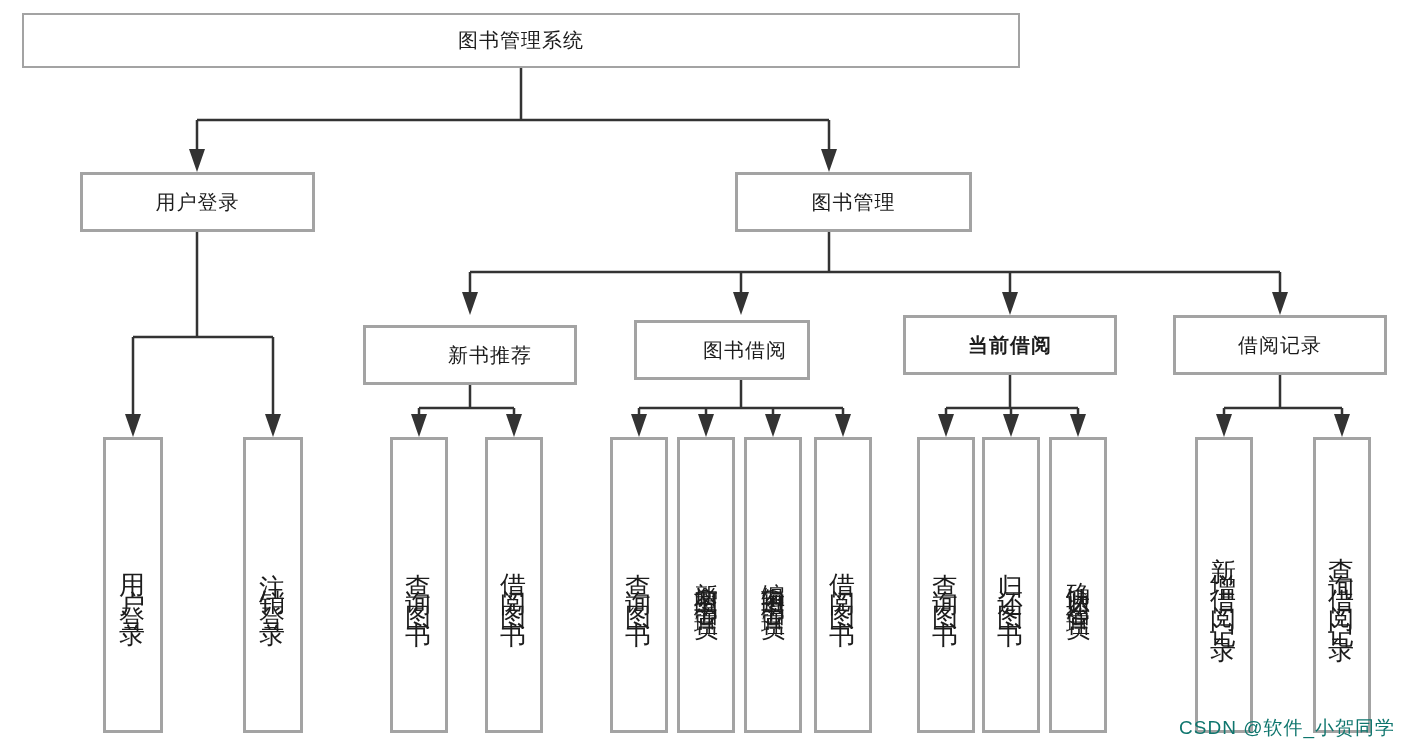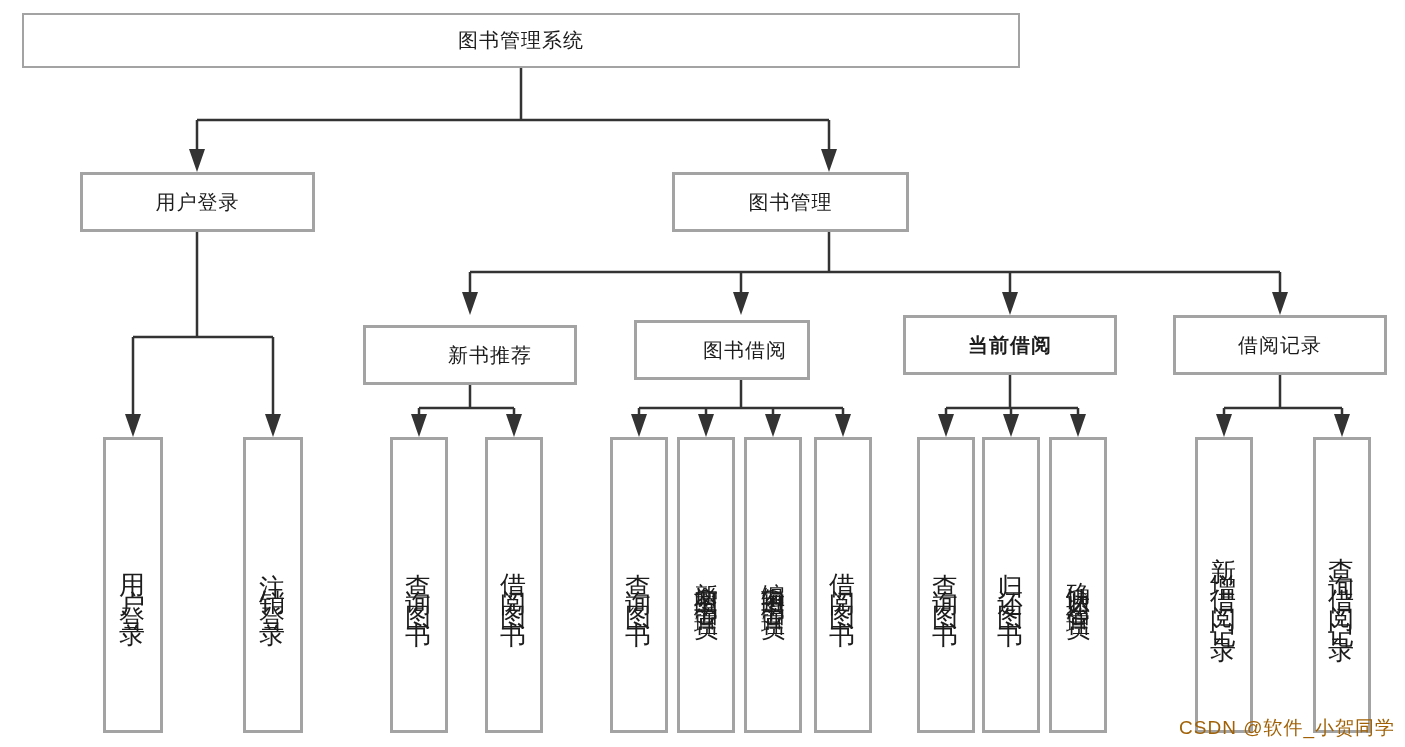--- a/index.html
+++ b/index.html
@@ -16,21 +16,21 @@
   .hnode{font-size:20px;letter-spacing:1px;}
   .rootnode{border-width:2px;}
   .vnode{
     writing-mode:vertical-rl;text-orientation:mixed;
     display:flex;align-items:center;justify-content:center;
   }
   .v-short{font-size:26px;letter-spacing:16px;}
   .v-long{font-size:24px;letter-spacing:5px;}
   .watermark{
     position:absolute;right:10px;bottom:6px;z-index:2;
-    font-size:19px;color:#a16207;letter-spacing:1px;
+    font-size:19px;color:#0f766e;letter-spacing:1px;
   }
 </style>
 </head>
 <body>
 
 <div id="stage">
 
   <svg id="wires" width="1405" height="747" viewBox="0 0 1405 747">
     <g stroke="#333333" stroke-width="2.5" fill="none">
 
@@ -67,21 +67,21 @@
       <polygon points="1003,414 1019,414 1011,437"></polygon>
       <polygon points="1070,414 1086,414 1078,437"></polygon>
       <polygon points="1216,414 1232,414 1224,437"></polygon>
       <polygon points="1334,414 1350,414 1342,437"></polygon>
     </g>
   </svg>
 
   <div class="node hnode rootnode" style="left:22px;top:13px;width:998px;height:55px;">图书管理系统</div>
 
   <div class="node hnode" style="left:80px;top:172px;width:235px;height:60px;">用户登录</div>
-  <div class="node hnode" style="left:672px;top:172px;width:237px;height:60px;">图书管理</div>
+  <div class="node hnode" style="left:735px;top:172px;width:237px;height:60px;">图书管理</div>
 
   <div class="node hnode" style="left:363px;top:325px;width:214px;height:60px;padding-left:40px;">新书推荐</div>
   <div class="node hnode" style="left:634px;top:320px;width:176px;height:60px;padding-left:46px;">图书借阅</div>
   <div class="node hnode" style="left:903px;top:315px;width:214px;height:60px;font-weight:bold;">当前借阅</div>
   <div class="node hnode" style="left:1173px;top:315px;width:214px;height:60px;">借阅记录</div>
 
   <div class="node vnode v-short" style="left:103px;top:437px;width:60px;height:296px;">用户登录</div>
   <div class="node vnode v-short" style="left:243px;top:437px;width:60px;height:296px;">注销登录</div>
 
   <div class="node vnode v-short" style="left:390px;top:437px;width:58px;height:296px;">查询图书</div>

